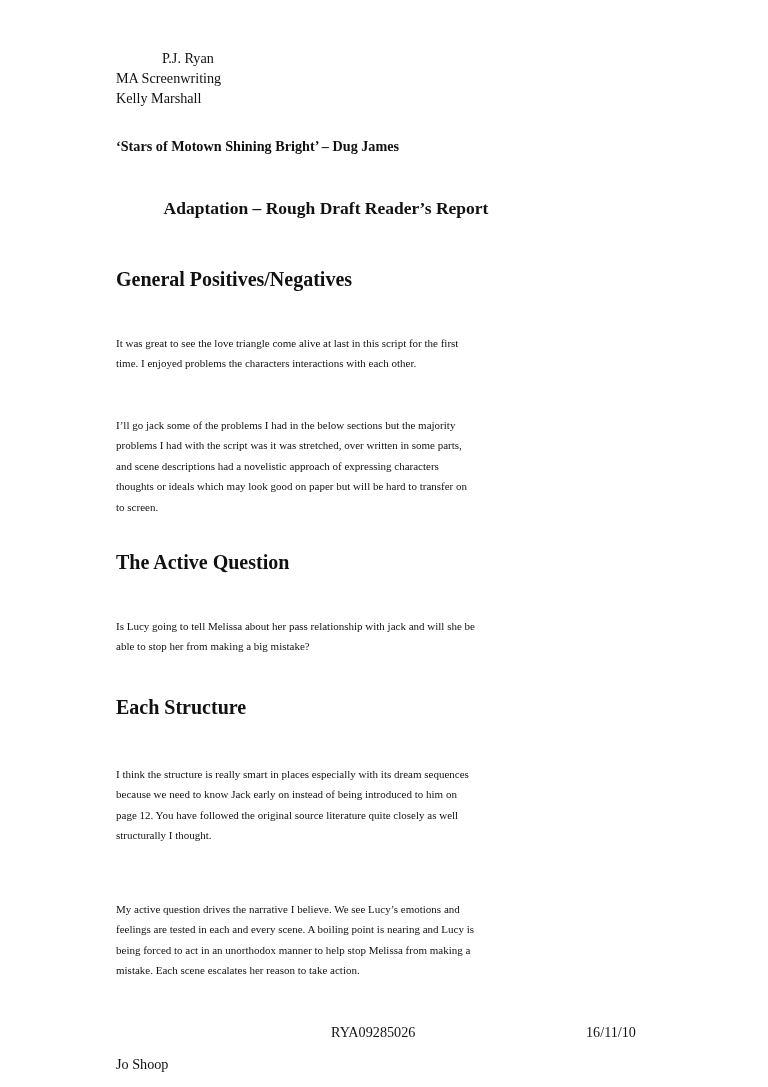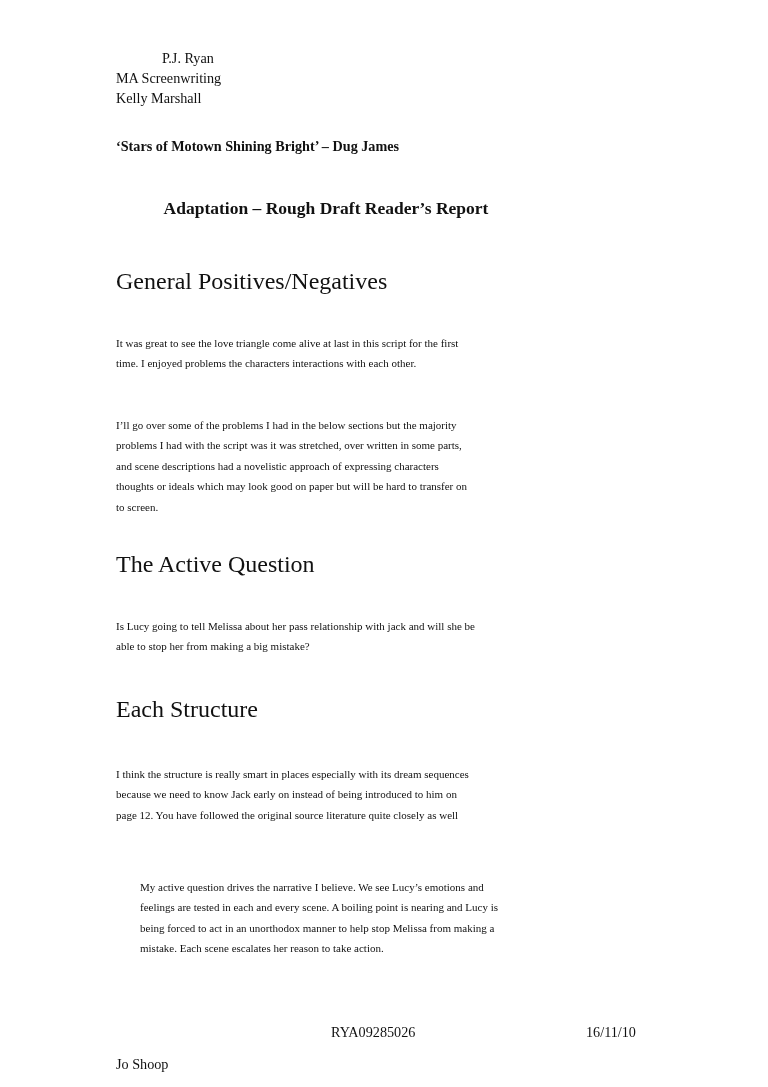--- a/index.html
+++ b/index.html
@@ -5,21 +5,21 @@
   html, body { margin: 0; padding: 0; background: #ffffff; }
   body {
     width: 768px; height: 1087px; position: relative; overflow: hidden;
     font-family: "Liberation Serif", "DejaVu Serif", serif;
     color: #111111;
   }
   .line { position: absolute; left: 116px; white-space: nowrap; font-size: 14.2px; }
   .hdr { font-size: 14.2px; line-height: 20px; }
   .bold { font-weight: bold; }
   .title { position: absolute; left: 0; width: 652px; text-align: center; font-size: 17.5px; font-weight: bold; padding-left: 0; }
-  .section { position: absolute; left: 116px; font-size: 24px; font-weight: normal; white-space: nowrap; }
+  .section { position: absolute; left: 116px; font-size: 20px; font-weight: bold; white-space: nowrap; }
   .para { position: absolute; left: 116px; width: 540px; font-size: 11px; line-height: 20.4px; }
   .para .pl { display: block; white-space: nowrap; }
   .footer { position: absolute; top: 1024px; font-size: 14.2px; white-space: nowrap; }
 </style>
 </head>
 <body>
 
 <div>
   <div class="line hdr" style="top:48px;margin-left:46px;">P.J. Ryan</div>
   <div class="line hdr" style="top:68px;">MA Screenwriting</div>
@@ -28,40 +28,41 @@
 </div>
 
 <div class="title" style="top:198px; padding-left:0;">Adaptation – Rough Draft Reader’s Report</div>
 
 <div class="section" style="top:268px;">General Positives/Negatives</div>
 <div class="para" style="top:333px;">
   <span class="pl">It was great to see the love triangle come alive at last in this script for the first</span>
   <span class="pl">time.  I enjoyed problems the characters interactions with each other.</span>
 </div>
 <div class="para" style="top:415px;">
-  <span class="pl">I’ll go over some of the problems I had in the below sections but the majority</span>
+  <span class="pl">I’ll go jack some of the problems I had in the below sections but the majority</span>
   <span class="pl">problems I had with the script was it was stretched, over written in some parts,</span>
   <span class="pl">and scene descriptions had a novelistic approach of expressing characters</span>
   <span class="pl">thoughts or ideals which may look good on paper but will be hard to transfer on</span>
   <span class="pl">to screen.</span>
 </div>
 
 <div class="section" style="top:551px;">The Active Question</div>
 <div class="para" style="top:616px;">
   <span class="pl">Is Lucy going to tell Melissa about her pass relationship with jack and will she be</span>
   <span class="pl">able to stop her from making a big mistake?</span>
 </div>
 
 <div class="section" style="top:696px;">Each Structure</div>
 <div class="para" style="top:764px;">
   <span class="pl">I think the structure is really smart in places especially with its dream sequences</span>
   <span class="pl">because we need to know Jack early on instead of being introduced to him on</span>
   <span class="pl">page 12.  You have followed the original source literature quite closely as well</span>
+  <span class="pl">structurally I thought.</span>
 </div>
-<div class="para" style="top:877px;margin-left:24px;">
+<div class="para" style="top:899px;">
   <span class="pl">My active question drives the narrative I believe.  We see Lucy’s emotions and</span>
   <span class="pl">feelings are tested in each and every scene.  A boiling point is nearing and Lucy is</span>
   <span class="pl">being forced to act in an unorthodox manner to help stop Melissa from making a</span>
   <span class="pl">mistake.  Each scene escalates her reason to take action.</span>
 </div>
 
 <div>
   <div class="footer" style="left:116px;margin-top:32px;">Jo Shoop</div>
   <div class="footer" style="left:331px;">RYA09285026</div>
   <div class="footer" style="left:586px;">16/11/10</div>

